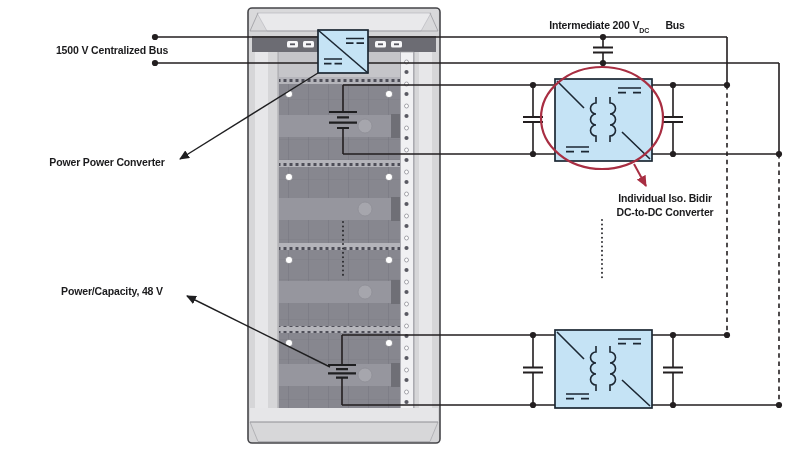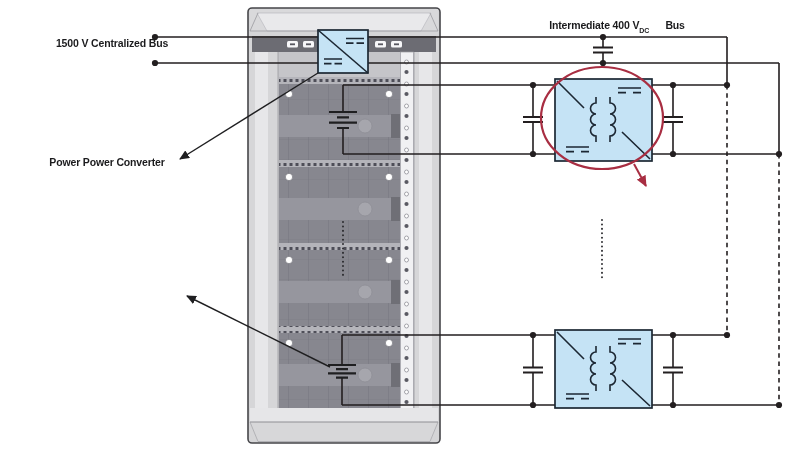--- a/index.html
+++ b/index.html
@@ -263,29 +263,34 @@
     <circle class="dot" cx="727" cy="335" r="3.1"></circle>
         <circle class="dot" cx="779" cy="405" r="3.1"></circle>
   </g>
 
   <ellipse class="hl-ellipse" cx="602" cy="118" rx="61" ry="51" stroke="#a82e42"></ellipse>
   <path class="ann-red" d="M634,164 L646,186" marker-end="url(#ah-r)"></path>
   <path class="ann" d="M318,73 L180,159" marker-end="url(#ah-k)"></path>
   <path class="ann" d="M330,367 L187,296" marker-end="url(#ah-k)"></path>
 </svg>
 
-<div class="lbl" style="left:112px;top:44px;">
+<div class="lbl" style="left:112px;top:51px;">
   <div>1500 V Centralized Bus</div>
 </div>
 
 <div class="lbl" style="left:107px;top:163px;">
   <div>Power Power Converter</div>
 </div>
 
 <div class="lbl" style="left:112px;top:292px;">
+  <div>Power/Capacity, 48 V</div>
 </div>
 
 <div class="lbl" style="left:617px;top:27px;">
-  <span>Intermediate 400 V</span><sub>DC</sub><span class="sfx">Bus</span>
-</div>
-
+  <span>Intermediate 200 V</span><sub>DC</sub><span class="sfx">Bus</span>
+</div>
+
+<div class="lbl" style="left:665px;top:206px;">
+  <div>Individual Iso. Bidir</div>
+  <div>DC-to-DC Converter</div>
+</div>
 
 </div>
 
 </body></html>

